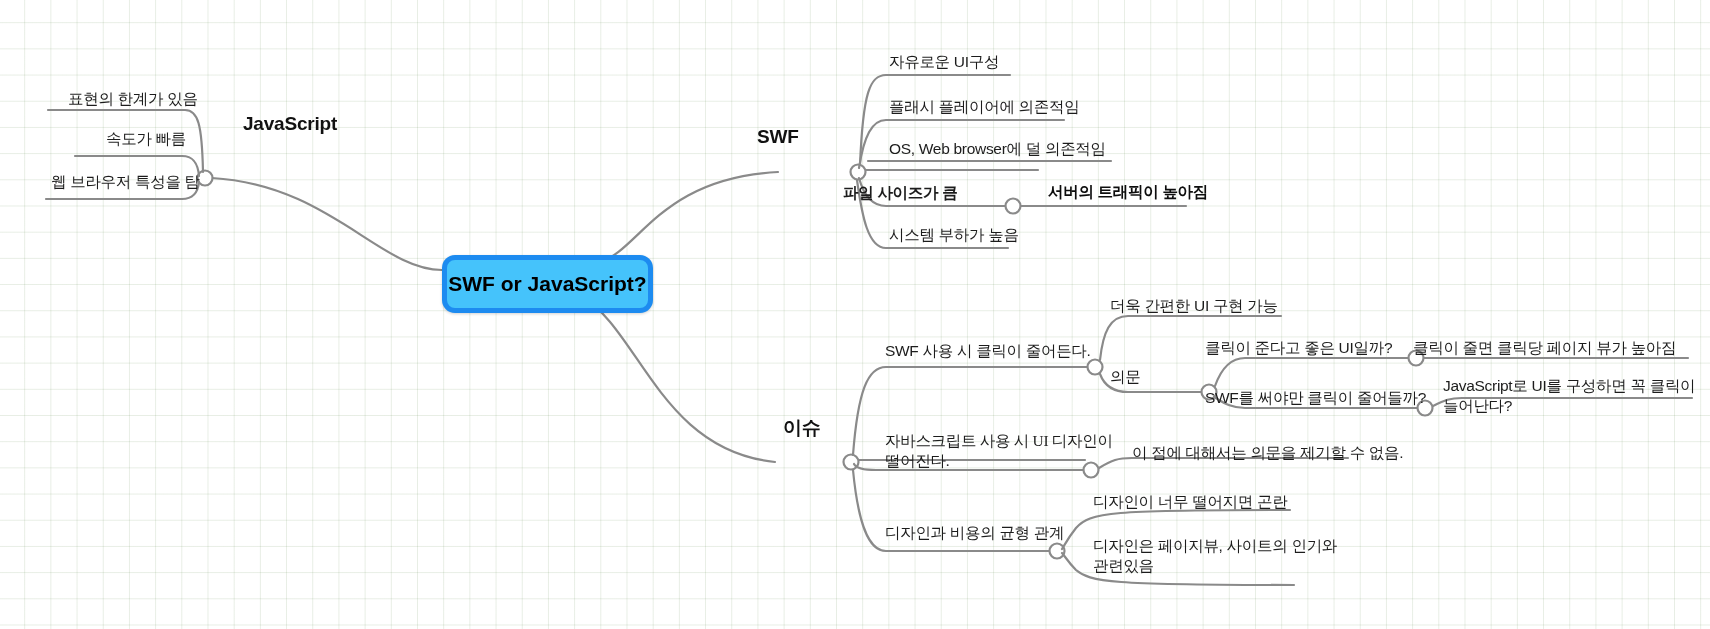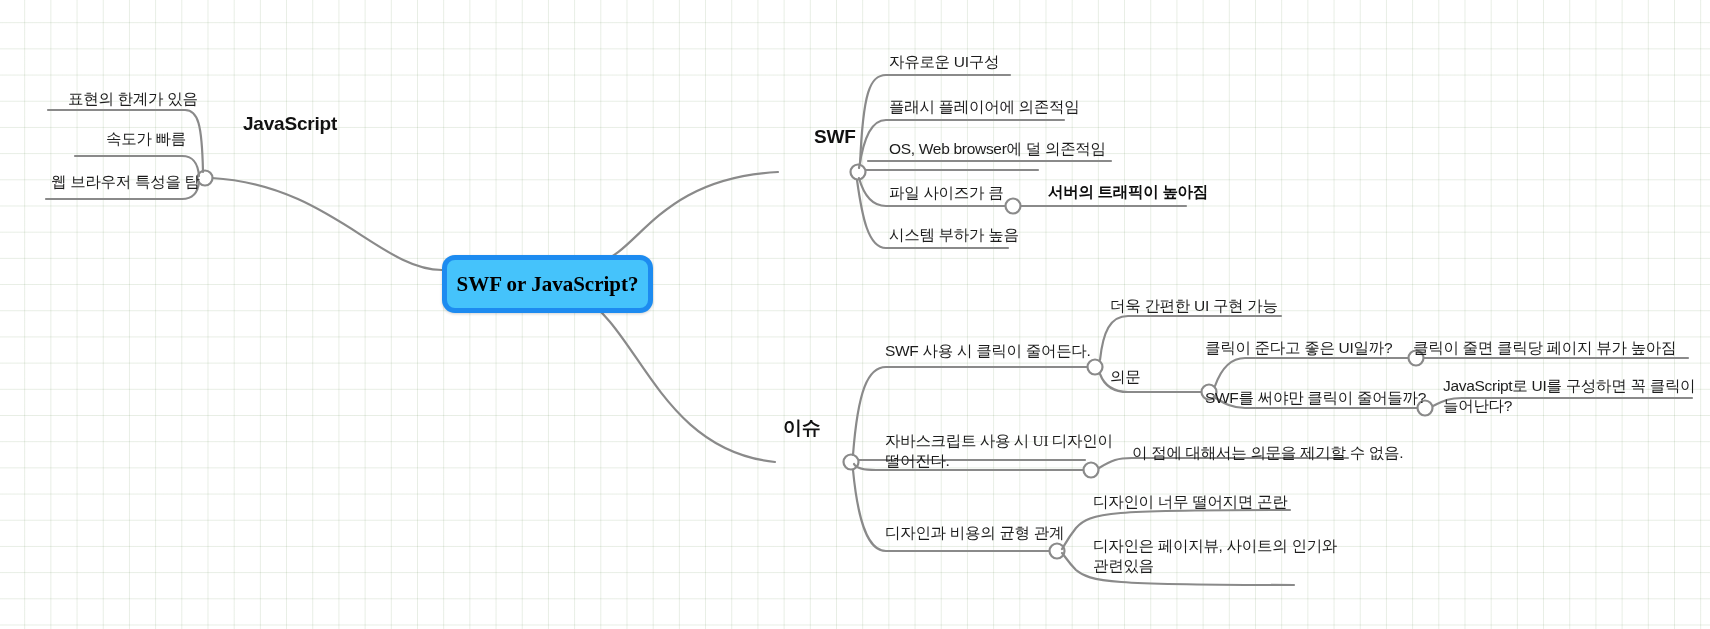--- a/index.html
+++ b/index.html
@@ -66,21 +66,20 @@
   #root-node {
     position: absolute;
     box-sizing: border-box;
     display: flex;
     align-items: center;
     justify-content: center;
     border-radius: 13px;
     border: 5px solid #1d8bf0;
     background: #45c3fb;
     box-shadow: 0 1px 3px rgba(0,0,0,0.18);
-    font-family: Liberation Serif, serif;
   }
   #root-node .lbl-root {
     position: static;
   }
 </style>
 </head>
 <body>
 
 <div id="canvas">
 
@@ -145,26 +144,26 @@
   <div id="root-node" style="left:442px; top:255px; width:211px; height:58px;">
     <span class="lbl-root">SWF or JavaScript?</span>
   </div>
 
   <div class="node-label lbl-major" style="left:243px; top:111px;">JavaScript</div>
 
   <div class="node-label lbl-item" style="left:68px; top:89px;">표현의 한계가 있음</div>
   <div class="node-label lbl-item" style="left:106px; top:129px;">속도가 빠름</div>
   <div class="node-label lbl-item" style="left:51px; top:172px;">웹 브라우저 특성을 탐</div>
 
-  <div class="node-label lbl-major" style="left:814px; top:124px;">SWF</div>
+  <div class="node-label lbl-major" style="left:757px; top:124px;">SWF</div>
 
   <div class="node-label lbl-item" style="left:889px; top:52px;">자유로운 UI구성</div>
   <div class="node-label lbl-item" style="left:889px; top:97px;">플래시 플레이어에 의존적임</div>
   <div class="node-label lbl-item" style="left:889px; top:139px;">OS, Web browser에 덜 의존적임</div>
-  <div class="node-label lbl-item" style="left:889px; top:183px;">파일 사이즈가 큼</div>
+  <div class="node-label lbl-item" style="left:843px; top:183px;font-weight:bold;">파일 사이즈가 큼</div>
   <div class="node-label lbl-item" style="left:889px; top:225px;">시스템 부하가 높음</div>
 
   <div class="node-label lbl-bold" style="left:1048px; top:182px;">서버의 트래픽이 높아짐</div>
 
   <div class="node-label lbl-major" style="left:783px; top:415px;">이슈</div>
 
   <div class="node-label lbl-item" style="left:885px; top:341px;">SWF 사용 시 클릭이 줄어든다.</div>
   <div class="node-label lbl-item" style="left:885px; top:431px;font-family:Liberation Serif, serif;">자바스크립트 사용 시 UI 디자인이
 떨어진다.</div>
   <div class="node-label lbl-item" style="left:885px; top:523px;">디자인과 비용의 균형 관계</div>

